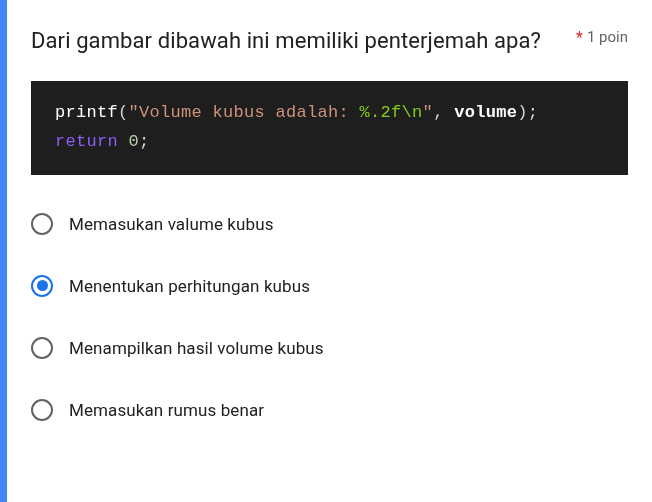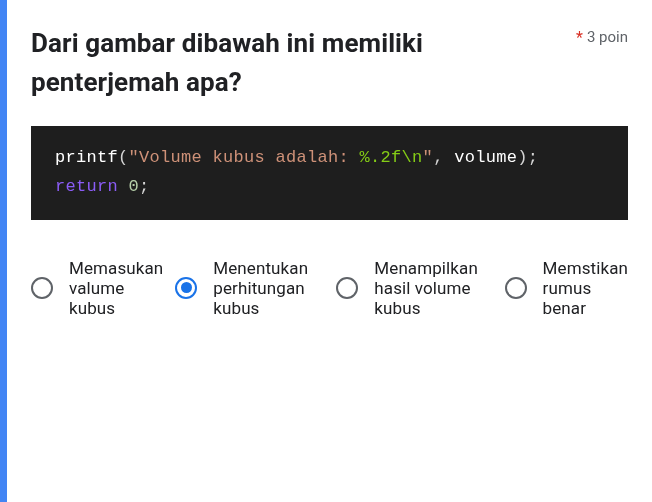--- a/index.html
+++ b/index.html
@@ -15,23 +15,23 @@
       padding: 24px 24px 24px 24px;
       min-height: 502px;
     }
     .header {
       display: flex;
       justify-content: space-between;
       align-items: flex-start;
       margin-bottom: 24px;
     }
     .question-title {
-      font-size: 26px;
+      font-size: 22px;
       color: #202124;
-      font-weight: 700;
+      font-weight: 400;
       line-height: 1.5;
       flex: 1;
       letter-spacing: 0.1px;
     }
     .points-wrap {
       display: flex;
       align-items: flex-start;
       gap: 4px;
       margin-left: 20px;
       margin-top: 4px;
@@ -53,26 +53,26 @@
       font-size: 17px;
       line-height: 1.7;
       letter-spacing: 0.3px;
     }
     .code-line { white-space: pre; }
     .tok-fn { color: #ffffff; }
     .tok-paren { color: #d4d4d4; }
     .tok-str { color: #ce9178; }
     .tok-esc { color: #84cc16; }
     .tok-punct { color: #d4d4d4; }
-    .tok-white { color: #ffffff; font-weight: 400; }
+    .tok-white { color: #ffffff; font-weight: 700; }
     .tok-kw { color: #8b5cf6; }
     .tok-num { color: #b5cea8; }
     .options {
       display: flex;
-      flex-direction: row;
+      flex-direction: column;
       gap: 12px;
     }
     .option {
       display: flex;
       align-items: center;
       gap: 16px;
       padding: 14px 0;
       cursor: pointer;
     }
     .radio {
@@ -102,21 +102,21 @@
     }
   </style>
 </head>
 <body>
 
 <div class="card">
   <div class="header">
     <div class="question-title">Dari gambar dibawah ini memiliki penterjemah apa?</div>
     <div class="points-wrap">
       <span class="required">*</span>
-      <span class="points">3 poin</span>
+      <span class="points">1 poin</span>
     </div>
   </div>
 
   <div class="code-block">
     <div class="code-line"><span class="tok-fn">printf</span><span class="tok-paren">(</span><span class="tok-str">"Volume kubus adalah: </span><span class="tok-esc">%.2f</span><span class="tok-esc">\n</span><span class="tok-str">"</span><span class="tok-punct">, </span><span class="tok-white">volume</span><span class="tok-paren">);</span></div>
     <div class="code-line"><span class="tok-kw">return</span><span> </span><span class="tok-num">0</span><span class="tok-punct">;</span></div>
   </div>
 
   <div class="options">
     <label class="option">
@@ -126,16 +126,16 @@
     <label class="option">
       <span class="radio selected"></span>
       <span class="option-label">Menentukan perhitungan kubus</span>
     </label>
     <label class="option">
       <span class="radio"></span>
       <span class="option-label">Menampilkan hasil volume kubus</span>
     </label>
     <label class="option">
       <span class="radio"></span>
-      <span class="option-label">Memstikan rumus benar</span>
+      <span class="option-label">Memasukan rumus benar</span>
     </label>
   </div>
 </div>
 
 </body></html>

